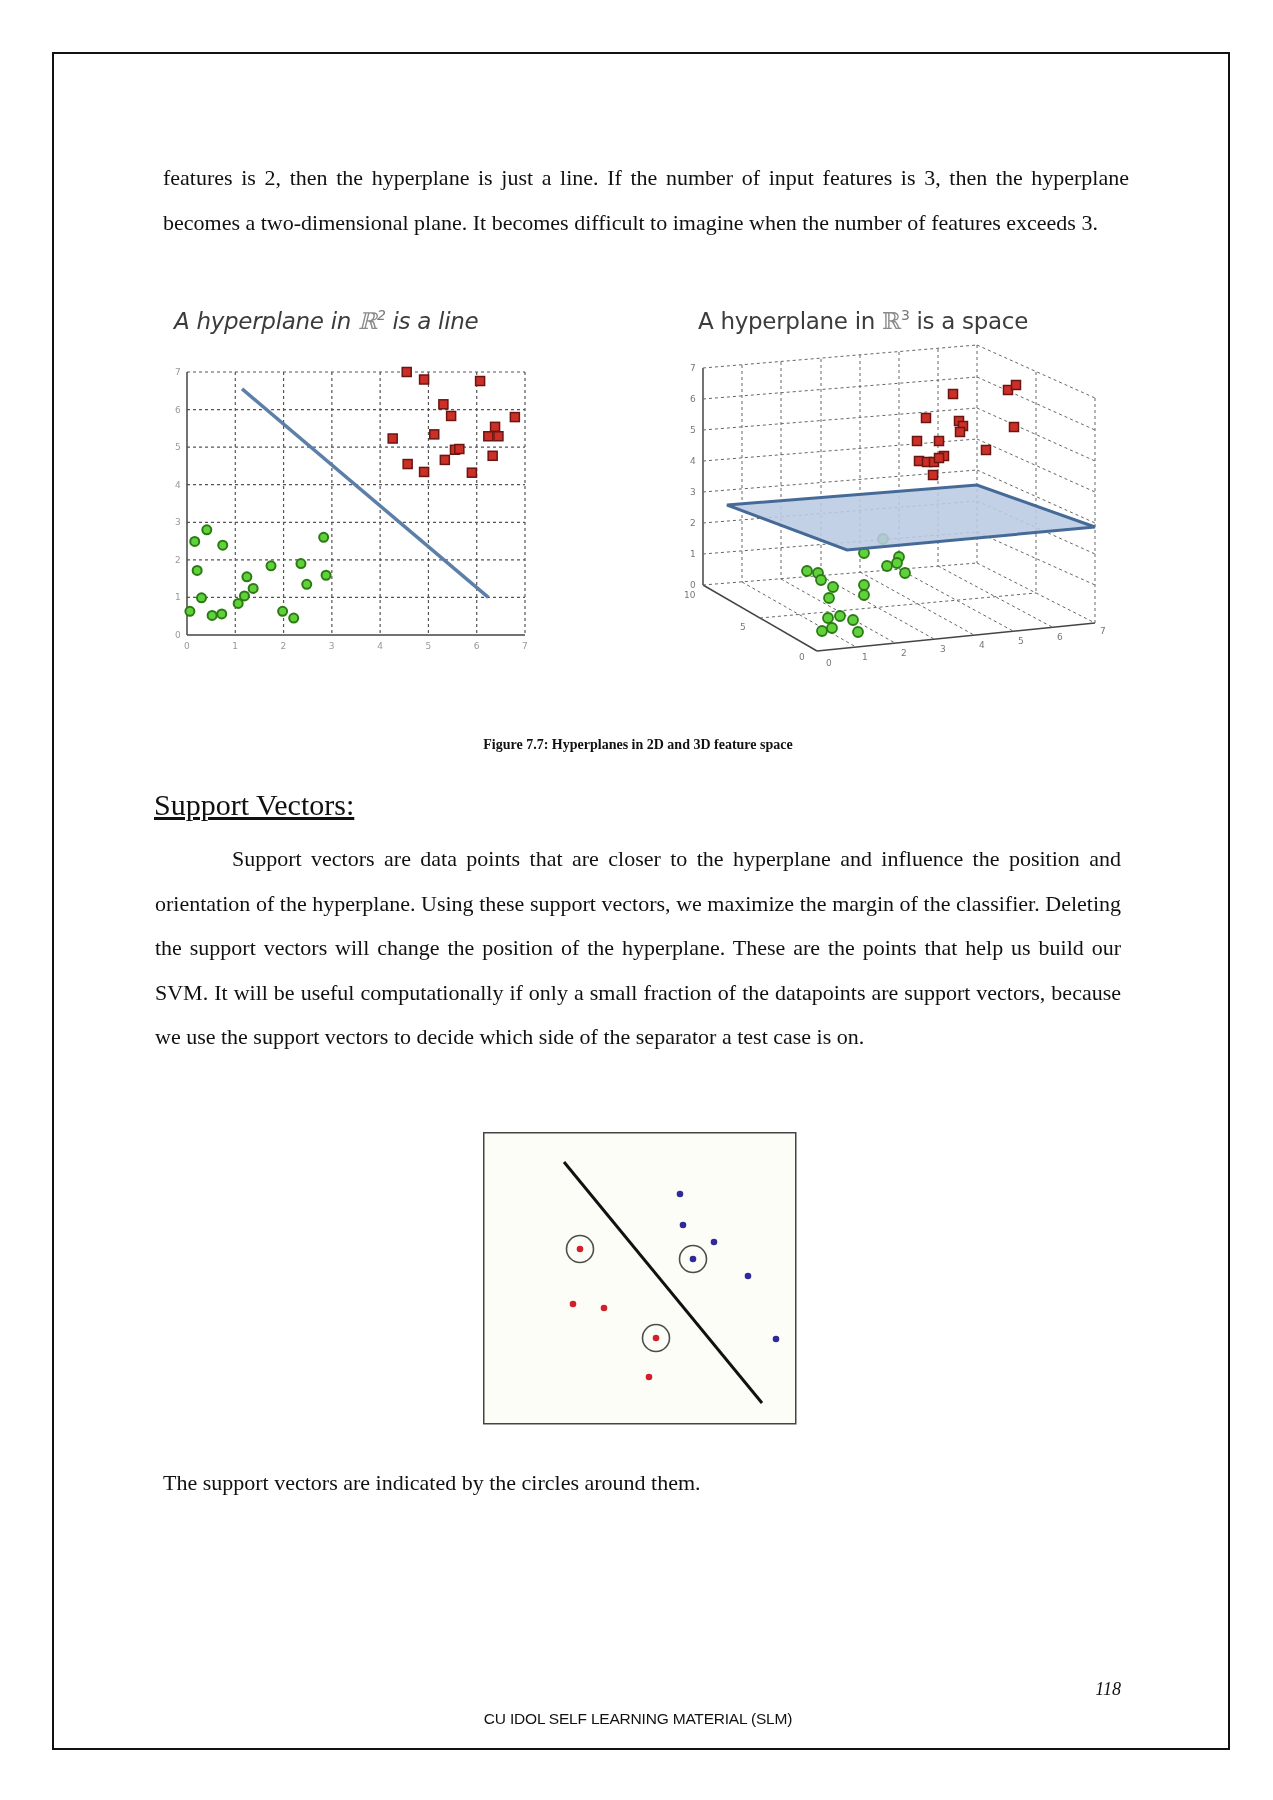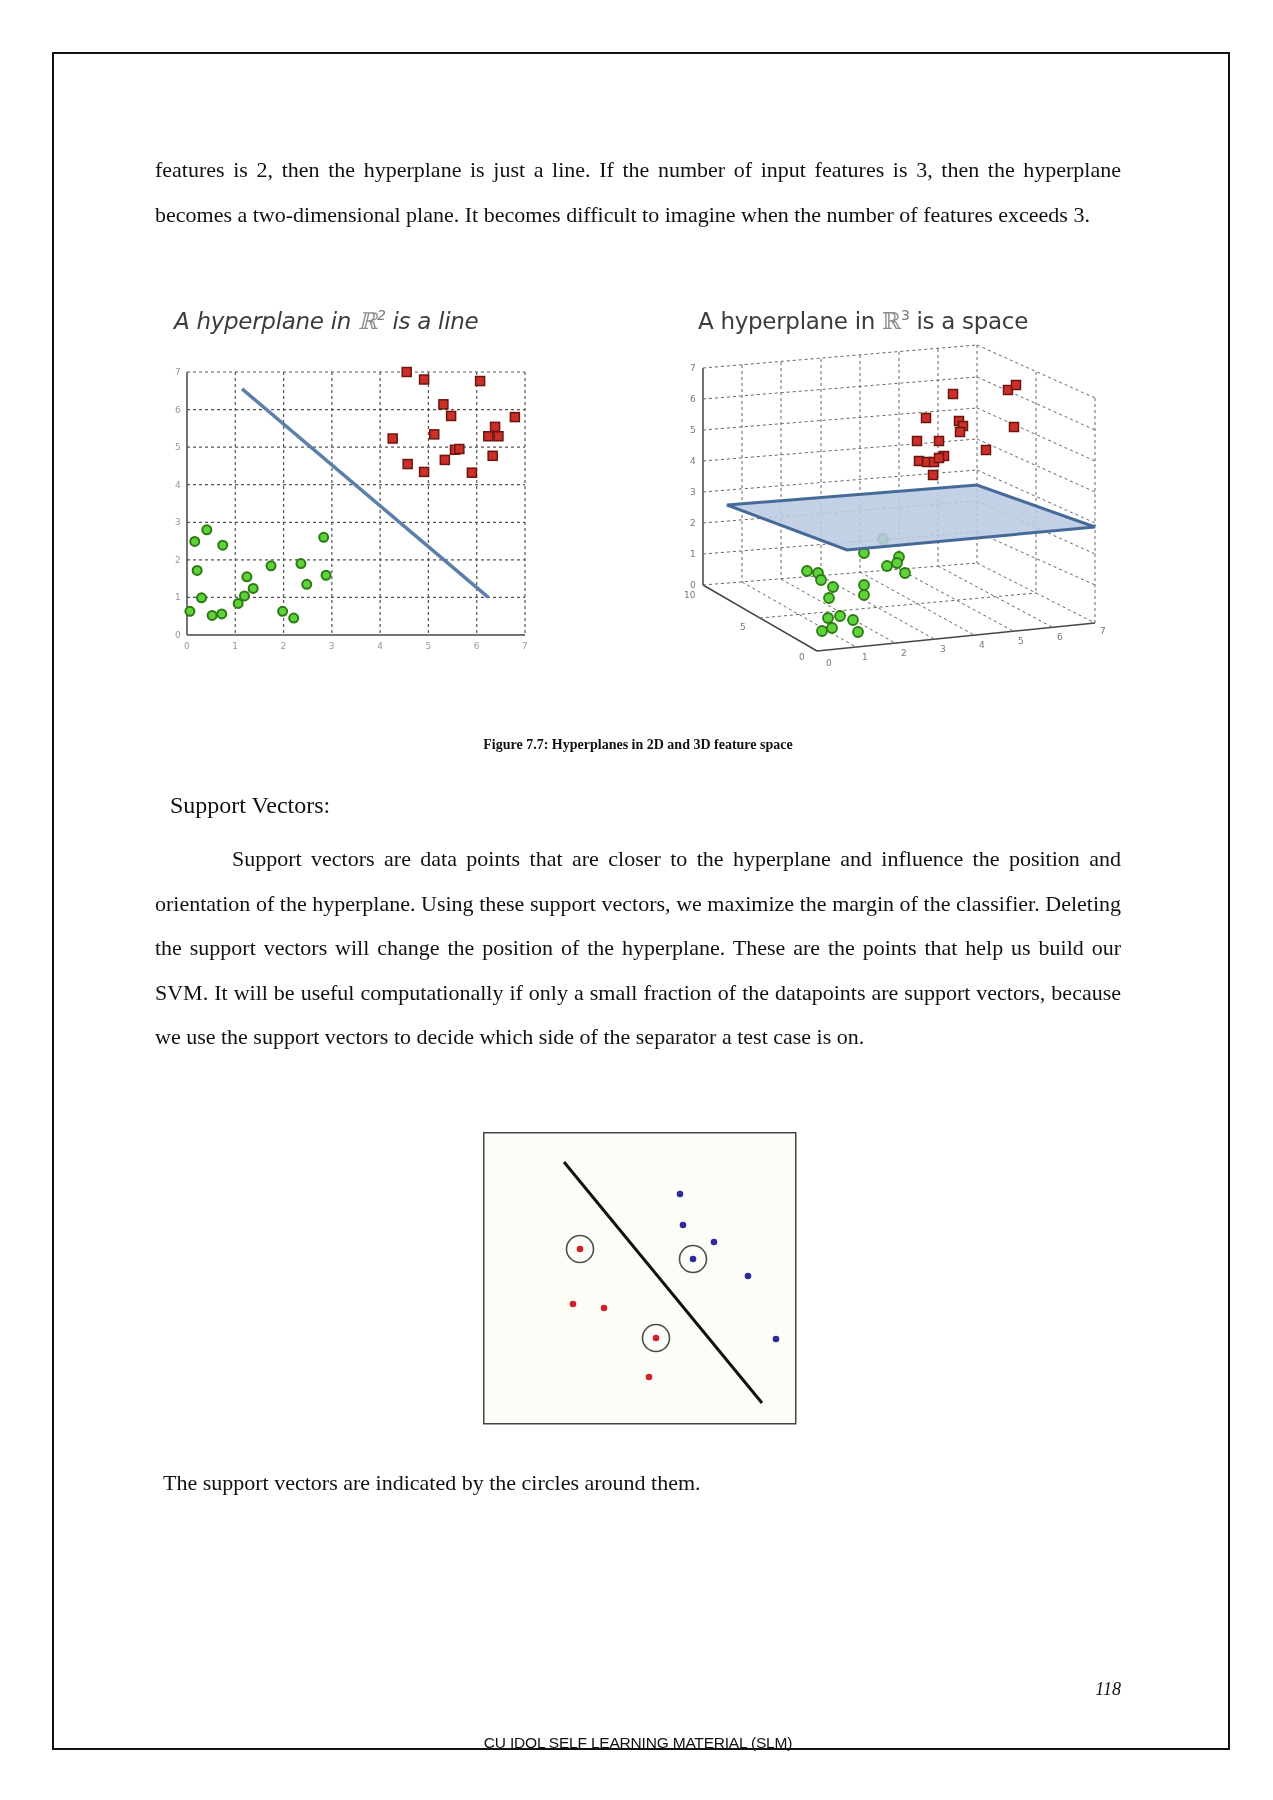--- a/index.html
+++ b/index.html
@@ -1,34 +1,34 @@
 <!DOCTYPE html>
 <html><head>
 <meta charset="utf-8">
 <style>
   html, body { margin: 0; padding: 0; background: #ffffff; }
   body { width: 1273px; height: 1800px; position: relative; overflow: hidden; font-family: "Liberation Serif", serif; color: #111; }
   .page-border { position: absolute; left: 52px; top: 52px; width: 1174px; height: 1694px; border: 2px solid #111; box-sizing: content-box; }
   .para { position: absolute; left: 155px; width: 966px; font-size: 22px; line-height: 44.5px; text-align: justify; text-align-last: left; }
   .indent { text-indent: 77px; }
   .caption { position: absolute; left: 155px; width: 966px; top: 728px; text-align: center; font-weight: bold; font-size: 14px; line-height: 34px; }
-  .heading { position: absolute; left: 170px; top: 788px; font-size: 24px; line-height: 34px; }
+  .heading { position: absolute; left: 154px; top: 788px; font-size: 30px; line-height: 34px; text-decoration: underline; }
   .fig-title { position: absolute; font-family: "DejaVu Sans", sans-serif; font-size: 23px; color: #3c3c3c; letter-spacing: -0.3px; white-space: nowrap; }
   .fig-title .rr { font-family: "DejaVu Serif", serif; color: #8a8a8a; }
   .fig-title sup { font-size: 14px; color: #777; }
   svg { position: absolute; }
   .pagenum { position: absolute; right: 152px; top: 1674px; font-size: 18px; line-height: 30px; font-style: italic; }
-  .footer { position: absolute; left: 155px; width: 966px; top: 1708px; text-align: center; font-family: "Liberation Sans", sans-serif; font-size: 15.5px; line-height: 22px; letter-spacing: -0.2px; margin-top: 24px; }
+  .footer { position: absolute; left: 155px; width: 966px; top: 1708px; text-align: center; font-family: "Liberation Sans", sans-serif; font-size: 15.5px; line-height: 22px; letter-spacing: -0.2px; }
 </style>
 </head>
 <body>
 
 <div class="page-border"></div>
 
-<p class="para" style="top:148px; margin:0;">features is 2, then the hyperplane is just a line. If the number of input features is 3, then the hyperplane becomes a two-dimensional plane. It becomes difficult to imagine when the number of features exceeds 3.</p>
+<p class="para" style="top:148px; margin:8px;">features is 2, then the hyperplane is just a line. If the number of input features is 3, then the hyperplane becomes a two-dimensional plane. It becomes difficult to imagine when the number of features exceeds 3.</p>
 
 <div class="fig-title" style="left:174px; top:307px;font-style:italic;">
   <span>A hyperplane in </span><span class="rr">ℝ</span><sup>2</sup><span> is a line</span>
 </div>
 <svg id="chart2d" style="left:170px; top:355px;" width="380" height="310">
     <g stroke="#555" stroke-width="1.2" stroke-dasharray="3,3" fill="none">
       <line x1="65.28571428571428" y1="17" x2="65.28571428571428" y2="280"></line>
       <line x1="17" y1="242.42857142857144" x2="355" y2="242.42857142857144"></line>
       <line x1="113.57142857142857" y1="17" x2="113.57142857142857" y2="280"></line>
       <line x1="17" y1="204.85714285714286" x2="355" y2="204.85714285714286"></line>

